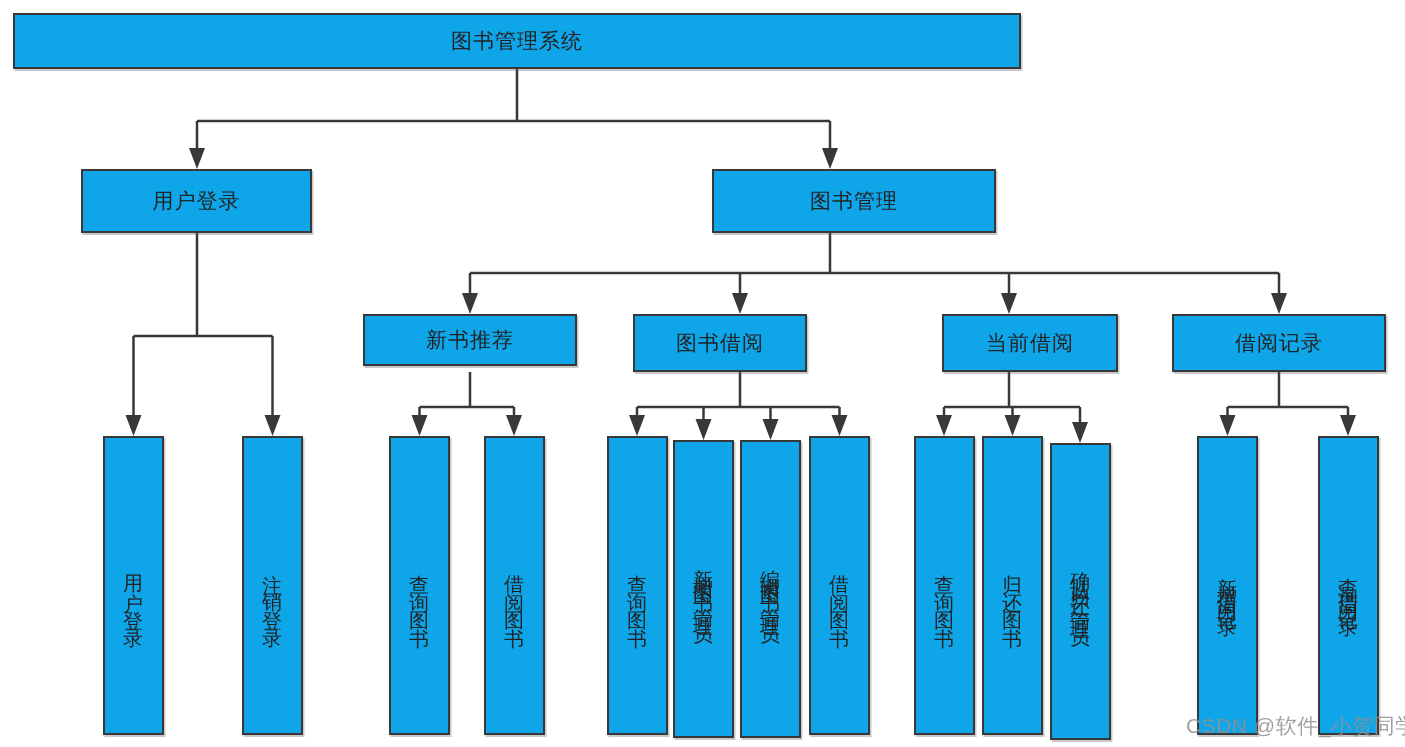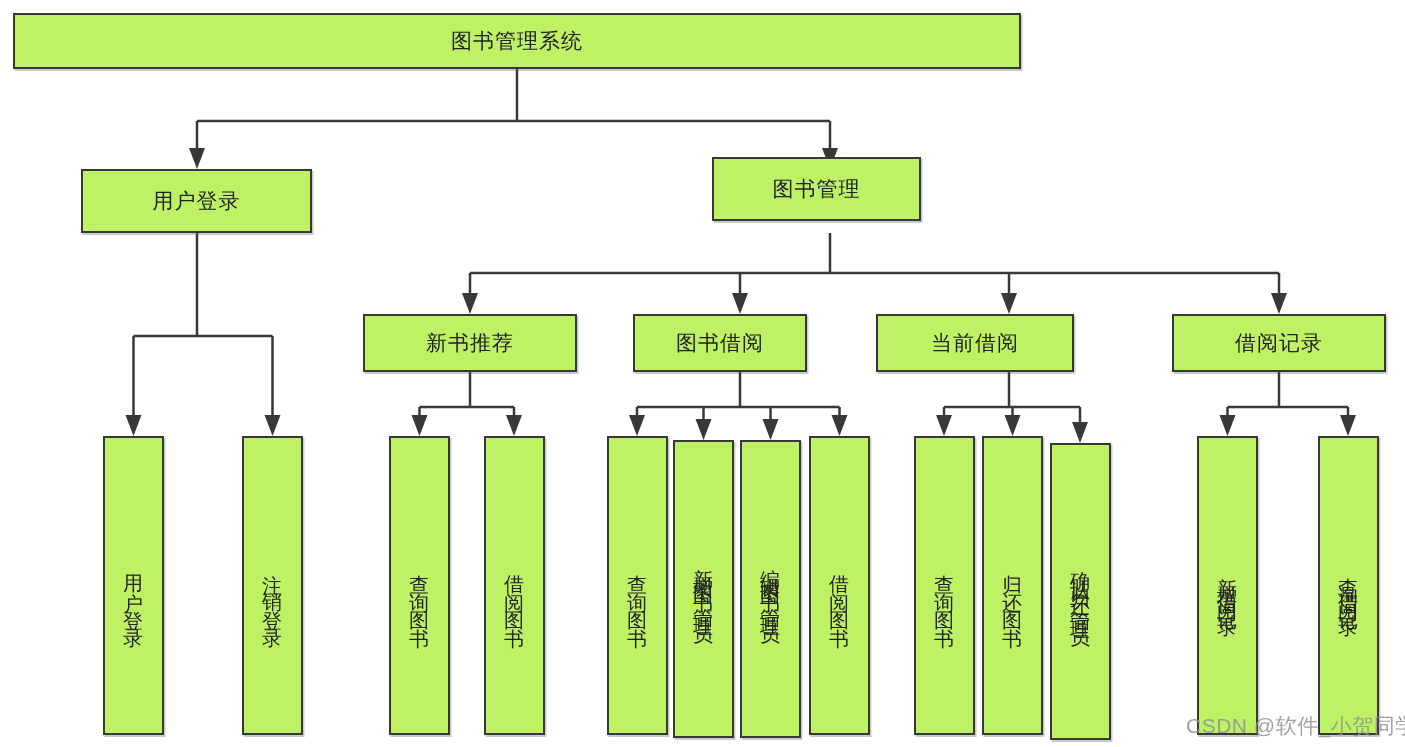--- a/index.html
+++ b/index.html
@@ -7,21 +7,21 @@
     position:relative;
     width:1405px;height:747px;
     background:#ffffff;
     font-family:"Liberation Sans", sans-serif;
     overflow:hidden;
   }
   .connectors{position:absolute;left:0;top:0;width:1405px;height:747px;}
   .box{
     position:absolute;
     box-sizing:border-box;
-    background:#bef264;
+    background:#0ea5e9;
     border:2.5px solid #383838;
     color:#222222;
     display:flex;align-items:center;justify-content:center;
     box-shadow:1.5px 2px 0 rgba(100,100,100,0.35);
   }
   .h-label{font-size:21px;letter-spacing:1px;white-space:nowrap;}
   .leaf{
     writing-mode:vertical-rl;
     text-orientation:mixed;
     font-size:20px;
@@ -75,31 +75,31 @@
       M1340,415 L1356,415 L1348,436 Z"></path>
   </svg>
 
   <div class="box" style="left:13px;top:13px;width:1008px;height:56px">
     <span class="h-label">图书管理系统</span>
   </div>
 
   <div class="box" style="left:81px;top:169px;width:231px;height:64px">
     <span class="h-label">用户登录</span>
   </div>
-  <div class="box" style="left:712px;top:157px;width:209px;height:64px">
+  <div class="box" style="left:712px;top:169px;width:284px;height:64px">
     <span class="h-label">图书管理</span>
   </div>
 
-  <div class="box" style="left:363px;top:314px;width:214px;height:58px">
+  <div class="box" style="left:363px;top:314px;width:214px;height:52px">
     <span class="h-label">新书推荐</span>
   </div>
   <div class="box" style="left:633px;top:314px;width:174px;height:58px">
     <span class="h-label">图书借阅</span>
   </div>
-  <div class="box" style="left:876px;top:314px;width:198px;height:58px">
+  <div class="box" style="left:942px;top:314px;width:176px;height:58px">
     <span class="h-label">当前借阅</span>
   </div>
   <div class="box" style="left:1172px;top:314px;width:214px;height:58px">
     <span class="h-label">借阅记录</span>
   </div>
 
   <div class="box leaf short" style="left:103px;top:436px;width:61px;height:299px">用户登录</div>
   <div class="box leaf short" style="left:242px;top:436px;width:61px;height:299px">注销登录</div>
 
   <div class="box leaf short" style="left:389px;top:436px;width:61px;height:299px">查询图书</div>

